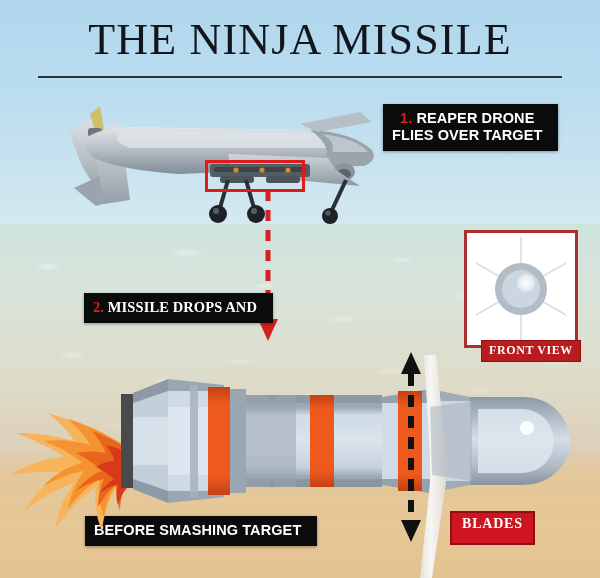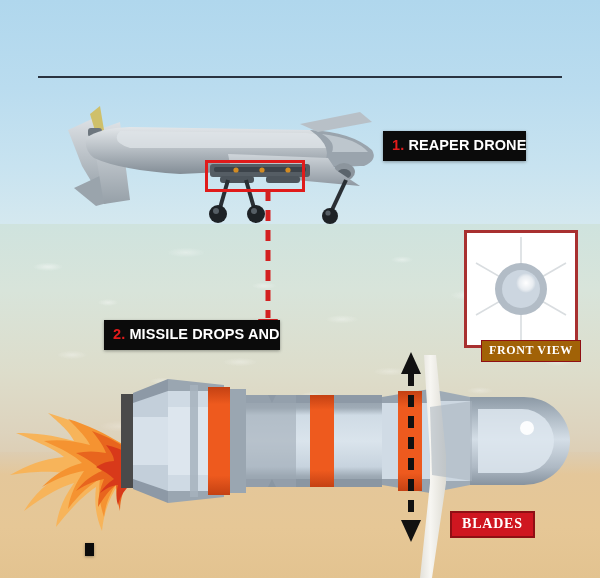--- a/index.html
+++ b/index.html
@@ -69,67 +69,67 @@
   }
 
   
   .drop-arrow{position:absolute;left:256px;top:190px;width:24px;height:152px;}
 
   
   .cap{
     position:absolute;background:#0b0b0b;color:#ffffff;
     font-family:"Liberation Sans", sans-serif;
     font-weight:bold;font-size:14.5px;line-height:17px;
-    letter-spacing:.1px;padding:6px 0 7px 9px;
+    letter-spacing:.1px;padding:6px 16px 7px 9px;
     box-shadow:0 1px 3px rgba(0,0,0,.35);
     text-transform:uppercase;
-    margin-top:27px;
   }
   .cap .num{color:#e21b1b;}
   .cap span.l{display:block;white-space:nowrap;}
   #cap1{left:383px;top:104px;text-align:center;}
-  #cap2{left:104px;top:293px;}
+  #cap2{left:84px;top:293px;font-family:Liberation Serif, serif;}
   #cap3{left:85px;top:516px;}
 
   
   .fv-box{
     position:absolute;left:464px;top:230px;width:114px;height:118px;
     background:#ffffff;border:3px solid #a83030;box-sizing:border-box;
   }
   .fv-label{
     position:absolute;left:481px;top:340px;
-    background:#a16207;border:1px solid #8f0f14;
+    background:#b91c1c;border:1px solid #8f0f14;
     color:#ffffff;font-family:"Liberation Serif", serif;font-weight:bold;
     font-size:12px;letter-spacing:.6px;padding:2px 7px 3px 7px;
   }
 
   
   .blades-label{
     position:absolute;left:450px;top:511px;
     background:#cf1620;border:2px solid #8f0f14;
     color:#ffffff;font-family:"Liberation Serif", serif;font-weight:bold;
-    font-size:14px;letter-spacing:.8px;padding:3px 10px 4px 10px;
+    font-size:14px;letter-spacing:.8px;padding:3px 10px 11px 10px;
   }
 
   
   .missile{position:absolute;left:0px;top:355px;width:600px;height:223px;}
   .missile svg{display:block;}
 
   
   .ext-arrow{position:absolute;left:398px;top:352px;width:26px;height:190px;}
 </style>
 </head>
 <body>
 
 <div id="stage">
 
   <div class="bg-sky"></div>
   <div class="bg-city"></div>
   <div class="bg-sand"></div>
 
+  <div class="title">THE NINJA MISSILE</div>
   <div class="title-rule"></div>
 
   <div class="drone">
     <svg width="330" height="126" viewBox="0 0 330 126">
       <defs>
         <linearGradient id="fuse" x1="0" y1="0" x2="0" y2="1">
           <stop offset="0%" stop-color="#e2e6e9"></stop>
           <stop offset="45%" stop-color="#b9c0c6"></stop>
           <stop offset="100%" stop-color="#838d96"></stop>
         </linearGradient>
@@ -192,28 +192,30 @@
   <div class="drop-arrow">
     <svg width="24" height="152" viewBox="0 0 24 152">
       <line x1="12" y1="0" x2="12" y2="128" stroke="#d32020" stroke-width="5" stroke-dasharray="11 9" stroke-linecap="butt"></line>
       <path d="M12 151 L2 129 L22 129 Z" fill="#d32020"></path>
     </svg>
   </div>
 
   <div class="cap" id="cap1">
     <span class="l"><span class="num">1.</span>
       <span>REAPER DRONE</span></span>
+    <span class="l">FLIES OVER TARGET</span>
   </div>
 
   <div class="cap" id="cap2">
     <span class="l"><span class="num">2.</span>
       <span>MISSILE DROPS AND</span></span>
   </div>
 
   <div class="cap" id="cap3">
+    <span class="l">BEFORE SMASHING TARGET</span>
   </div>
 
   <div class="fv-box">
     <svg width="108" height="112" viewBox="0 0 108 112">
       <g stroke="#d9dde0" stroke-width="1.6" fill="none">
         <line x1="54" y1="56" x2="54" y2="4"></line>
         <line x1="54" y1="56" x2="54" y2="108"></line>
         <line x1="54" y1="56" x2="9" y2="30"></line>
         <line x1="54" y1="56" x2="99" y2="30"></line>
         <line x1="54" y1="56" x2="9" y2="82"></line>

